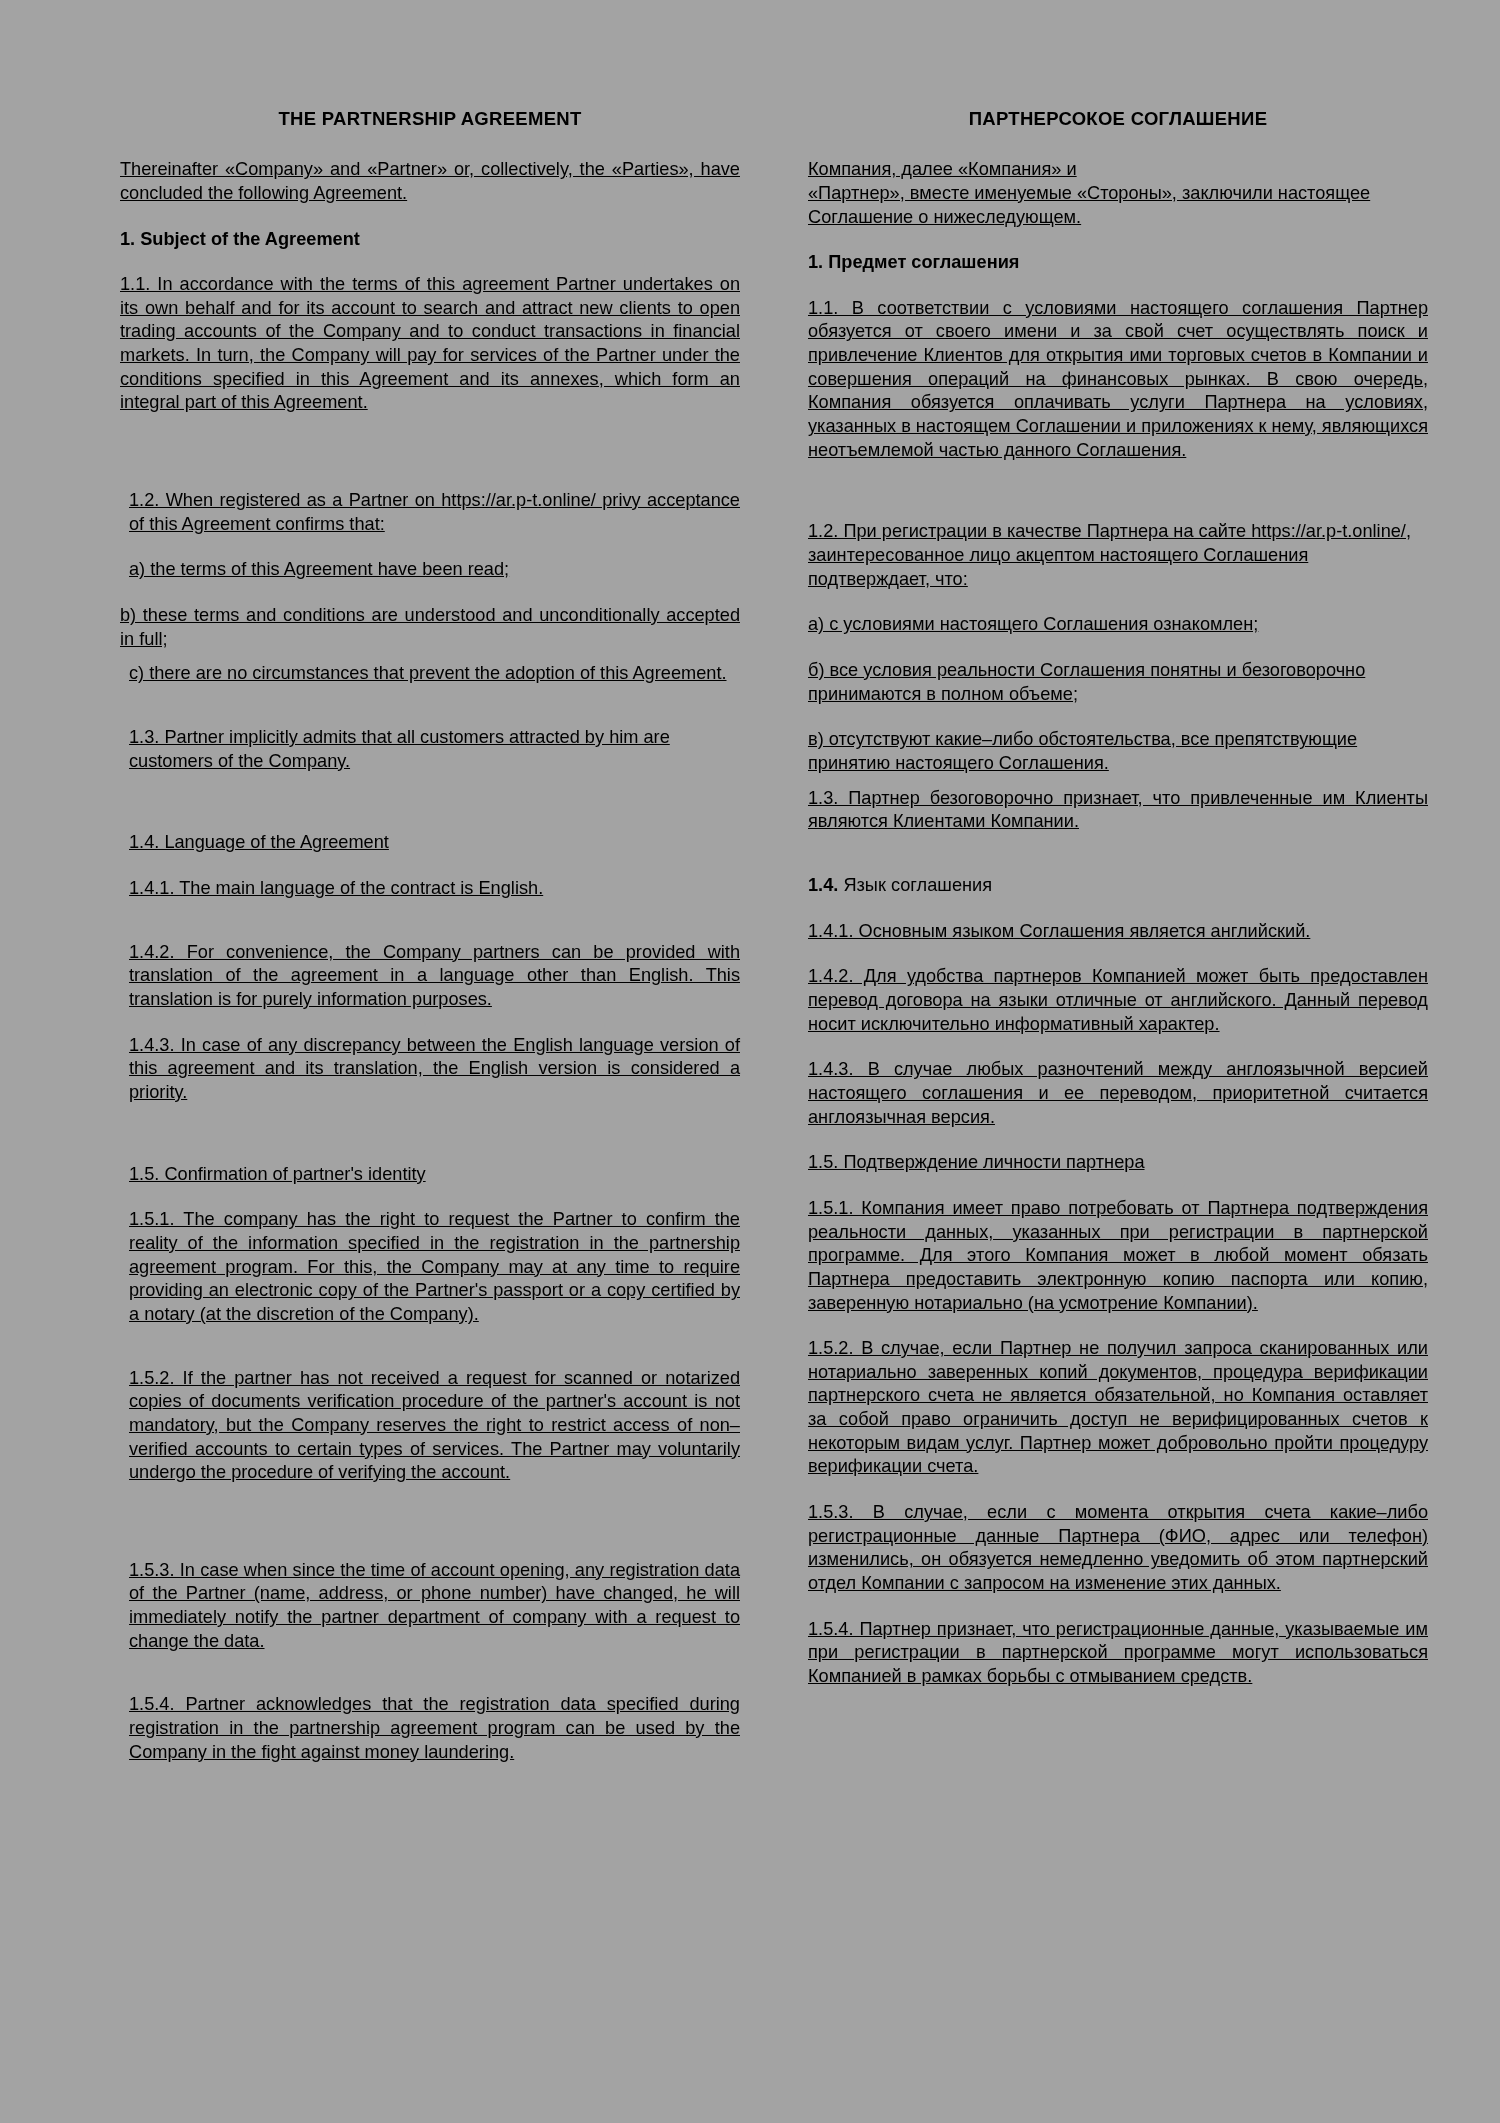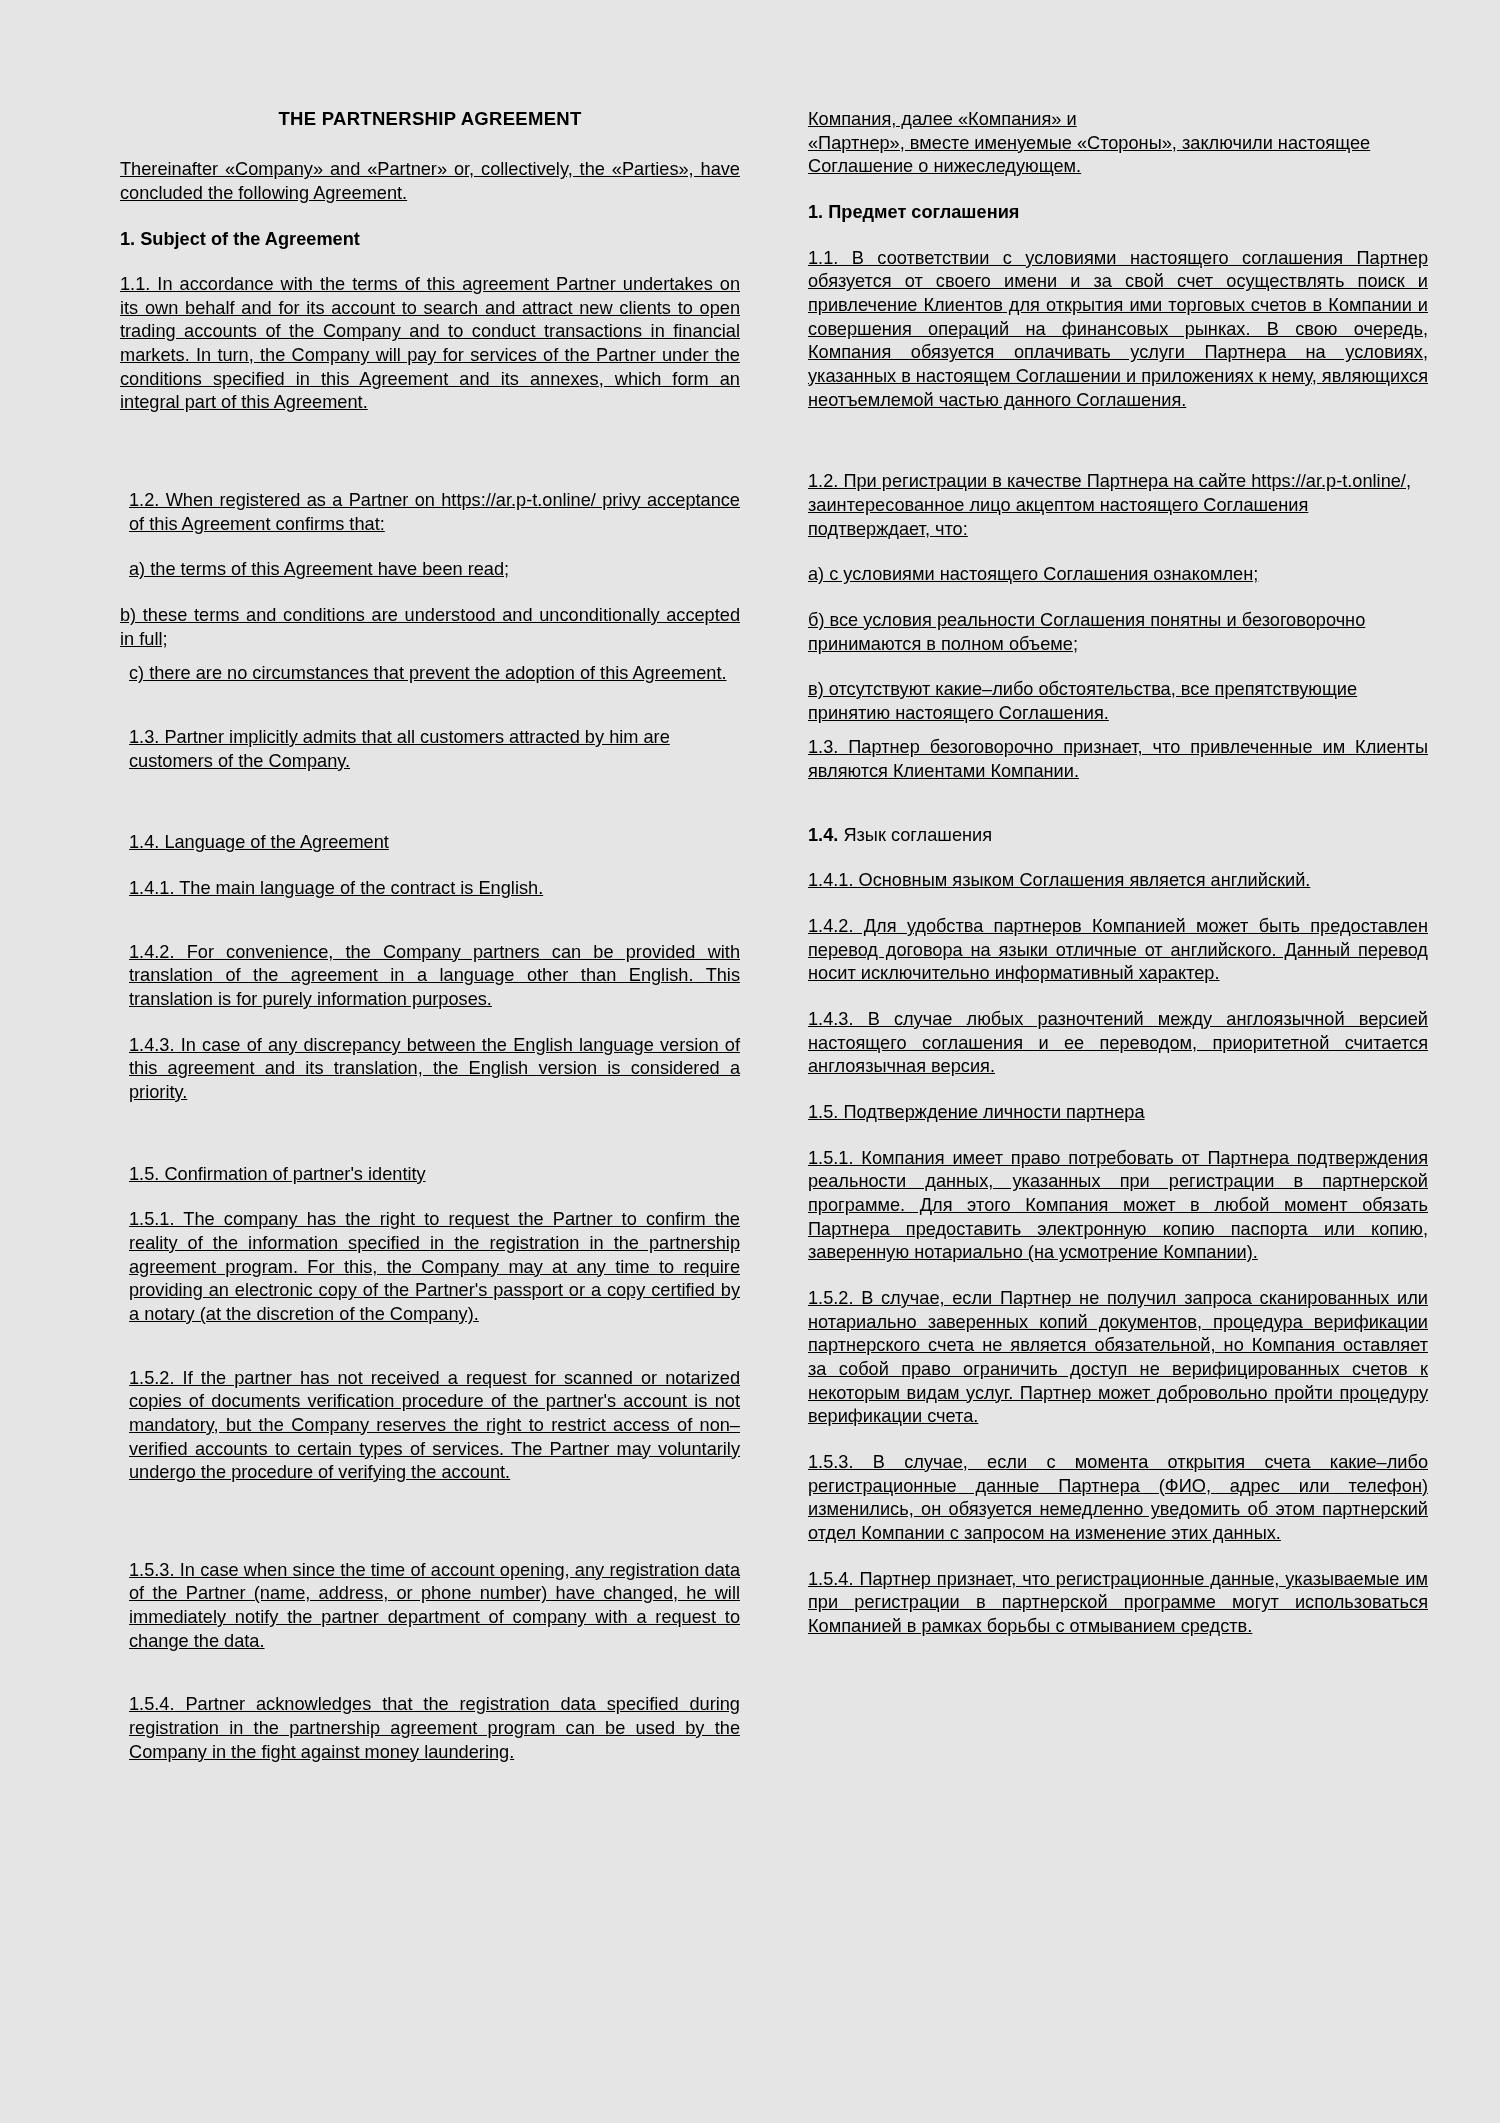--- a/index.html
+++ b/index.html
@@ -11,21 +11,21 @@
     width: 1500px;
     height: 2123px;
     font-family: "Liberation Sans", sans-serif;
     color: #000000;
     -webkit-font-smoothing: antialiased;
   }
   .page {
     position: relative;
     width: 1500px;
     height: 2123px;
-    background: #e5e5e5;
+    background: #a3a3a3;
     box-sizing: border-box;
     padding: 108px 120px 4px 120px;
   }
   .columns {
     display: flex;
     flex-direction: row;
     gap: 68px;
     align-items: flex-start;
   }
   .col {
@@ -105,20 +105,21 @@
       <p class="p-just spc-lg indent">1.5.2. If the partner has not received a request for scanned or notarized copies of documents verification procedure of the partner's account is not mandatory, but the Company reserves the right to restrict access of non–verified accounts to certain types of services. The Partner may voluntarily undergo the procedure of verifying the account.</p>
 
       <p class="p-just spc-xxl indent">1.5.3. In case when since the time of account opening, any registration data of the Partner (name, address, or phone number) have changed, he will immediately notify the partner department of company with a request to change the data.</p>
 
       <p class="p-just spc-lg indent">1.5.4. Partner acknowledges that the registration data specified during registration in the partnership agreement program can be used by the Company in the fight against money laundering.</p>
 
     </div>
 
     <div class="col">
 
+      <div class="doc-title">ПАРТНЕРСОКОЕ СОГЛАШЕНИЕ</div>
 
       <p class="p-left spc-0">Компания, далее «Компания» и</p>
 
       <p class="p-left spc-0">«Партнер», вместе именуемые «Стороны», заключили настоящее Соглашение о нижеследующем.</p>
 
       <p class="hdr spc-md">1. Предмет соглашения</p>
 
       <p class="p-just spc-md">1.1. В соответствии с условиями настоящего соглашения Партнер обязуется от своего имени и за свой счет осуществлять поиск и привлечение Клиентов для открытия ими торговых счетов в Компании и совершения операций на финансовых рынках. В свою очередь, Компания обязуется оплачивать услуги Партнера на условиях, указанных в настоящем Соглашении и приложениях к нему, являющихся неотъемлемой частью данного Соглашения.</p>
 
       <p class="p-left spc-xl">1.2. При регистрации в качестве Партнера на сайте https://ar.p-t.online/, заинтересованное лицо акцептом настоящего Соглашения подтверждает, что:</p>

